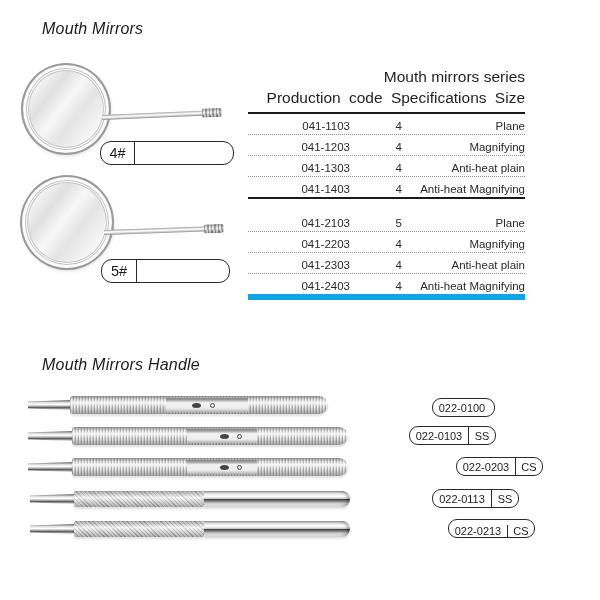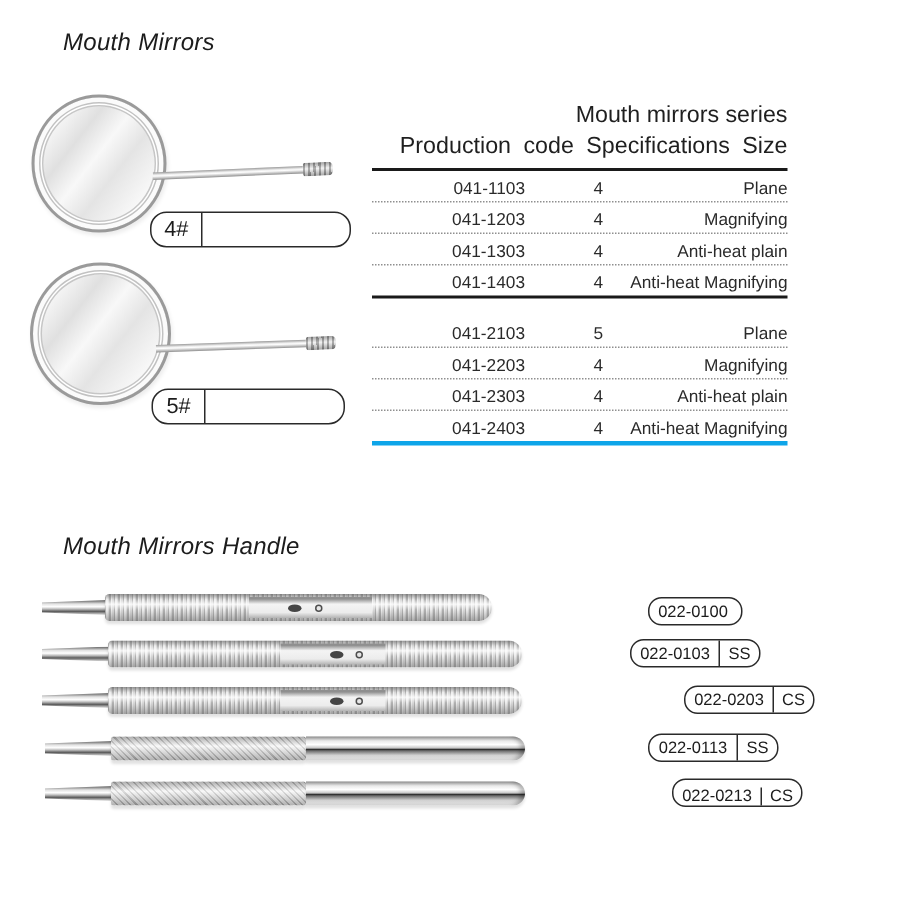--- a/index.html
+++ b/index.html
@@ -44,21 +44,21 @@
   .spec-tag .cell{display:flex;align-items:center;justify-content:center;}
   .spec-tag .cell.first{border-right:1.5px solid #2a2a2a;}
 
   
   .mtable{position:absolute;left:248px;top:66px;width:277px;text-align:right;}
   .t-title{font-size:15.5px;line-height:21px;white-space:nowrap;}
   .t-header{font-size:15.5px;line-height:21px;white-space:nowrap;word-spacing:4px;}
   .t-rule{border-top:2px solid #1a1a1a;margin-top:4px;}
   .t-group{}
   .t-group.g1{border-bottom:2px solid #1a1a1a;}
-  .t-group.g2{margin-top:12px;border-bottom:3px solid #0ea5e9;}
+  .t-group.g2{margin-top:12px;border-bottom:6px solid #0ea5e9;}
   .t-row{
     display:flex;height:20px;align-items:flex-end;
     font-size:11.5px;color:#2a2a2a;
     border-bottom:1px dotted #8f8f8f;
   }
   .t-row > span{padding-bottom:2px;}
   .t-group .t-row:last-child{border-bottom:none;}
   .c-code{flex:0 0 102px;}
   .c-spec{flex:0 0 52px;}
   .c-size{flex:1;}
@@ -233,21 +233,21 @@
   <div class="handle" style="left:0;top:520px;width:360px;">
     <div class="h-tip" style="left:30px;width:46px;"></div>
     <div class="h-knurl" style="left:74px;width:130px;"></div>
     <div class="h-shaft" style="left:204px;width:146px;"></div>
   </div>
 
   <div class="code-tag" style="left:432px;top:398px;width:61px;">
     <span class="cell first">022-0100</span>
   </div>
 
-  <div class="code-tag with-mat" style="left:420px;top:426px;width:85px;">
+  <div class="code-tag with-mat" style="left:409px;top:426px;width:85px;">
     <span class="cell first">022-0103</span>
     <span class="cell mat">SS</span>
   </div>
 
   <div class="code-tag with-mat" style="left:456px;top:457px;width:85px;">
     <span class="cell first">022-0203</span>
     <span class="cell mat">CS</span>
   </div>
 
   <div class="code-tag with-mat" style="left:432px;top:489px;width:85px;">

